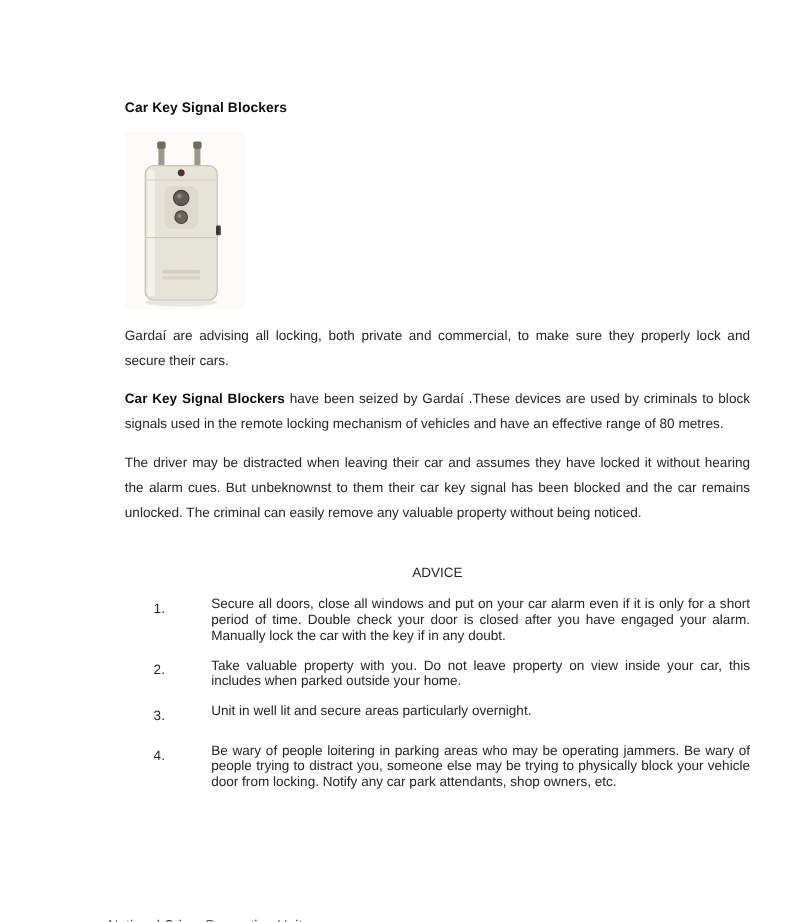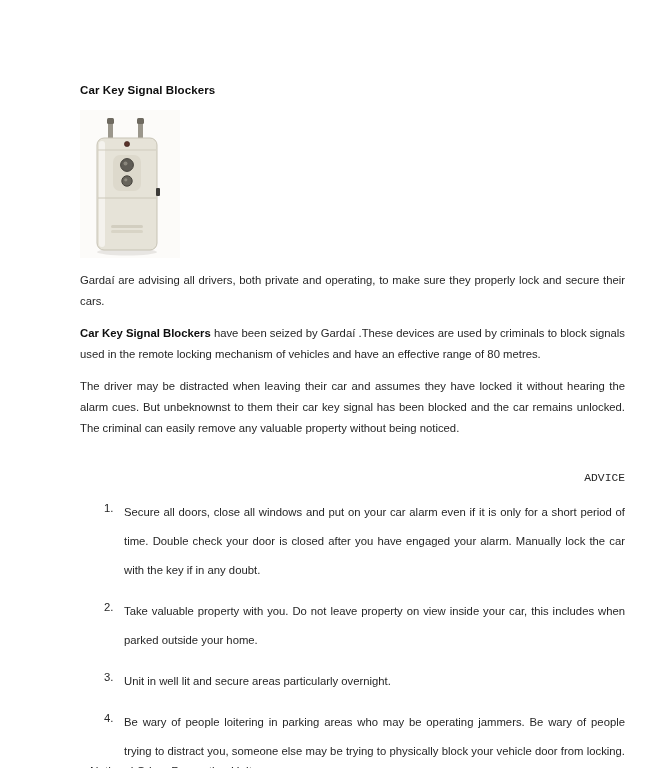--- a/index.html
+++ b/index.html
@@ -8,21 +8,21 @@
     background: #ffffff;
     font-family: "Liberation Sans", "DejaVu Sans", sans-serif;
     color: #1f1f1f;
     overflow: hidden;
   }
   .page {
     position: relative;
     width: 672px;
     height: 768px;
     background: #ffffff;
-    padding: 84px 47px 0 80px;
+    padding: 84px 47px 0 104px;
   }
   .doc-title {
     font-size: 11.5px;
     font-weight: bold;
     color: #0d0d0d;
     letter-spacing: 0.1px;
     margin-bottom: 14px;
   }
   .device-figure {
     width: 100px;
@@ -36,40 +36,40 @@
     text-align: justify;
     color: #262626;
     margin-bottom: 11px;
   }
   .body-text strong { color: #0d0d0d; }
   .advice-heading {
     font-size: 11.3px;
     color: #262626;
     margin-top: 33px;
     margin-bottom: 14px;
-    text-align: right;
-    font-family: Liberation Mono, monospace;
+    text-align: center;
   }
   .advice-list { margin-left: 24px; }
   .advice-item {
     display: flex;
     margin-bottom: 12px;
   }
   .advice-num {
     flex: 0 0 20px;
     font-size: 11.3px;
     line-height: 21px;
     color: #262626;
   }
   .advice-text {
     flex: 1;
     font-size: 11.3px;
-    line-height: 29px;
+    line-height: 13px;
     text-align: justify;
     color: #262626;
+    margin-left: 28px;
   }
   .doc-footer {
     position: absolute;
     left: 90px;
     top: 764px;
     font-size: 11.8px;
     color: #262626;
   }
 </style>
 </head>
@@ -108,21 +108,21 @@
 
       <line x1="18" y1="88" x2="76" y2="88" stroke="#ccc8ba" stroke-width="1"></line>
 
       <rect x="76" y="78" width="4" height="8" rx="1" fill="#3c3b38"></rect>
 
       <rect x="31" y="115" width="32" height="3" rx="1.5" fill="#d2cec0"></rect>
       <rect x="31" y="120" width="32" height="3" rx="1.5" fill="#d8d4c6"></rect>
     </svg>
   </div>
 
-  <p class="body-text">Gardaí are advising all drivers, both private and operating, to make sure they properly lock and secure their cars.</p>
+  <p class="body-text">Gardaí are advising all locking, both private and commercial, to make sure they properly lock and secure their cars.</p>
 
 
   <p class="body-text"><strong>Car Key Signal Blockers</strong><span> have been seized by Gardaí .These devices are used by criminals to block signals used in the remote locking mechanism of vehicles and have an effective range of 80 metres.</span></p>
 
   <p class="body-text">The driver may be distracted when leaving their car and assumes they have locked it without hearing the alarm cues. But unbeknownst to them their car key signal has been blocked and the car remains unlocked. The criminal can easily remove any valuable property without being noticed.</p>
 
   <div class="advice-heading">ADVICE</div>
 
   <div class="advice-list">
     <div class="advice-item">

